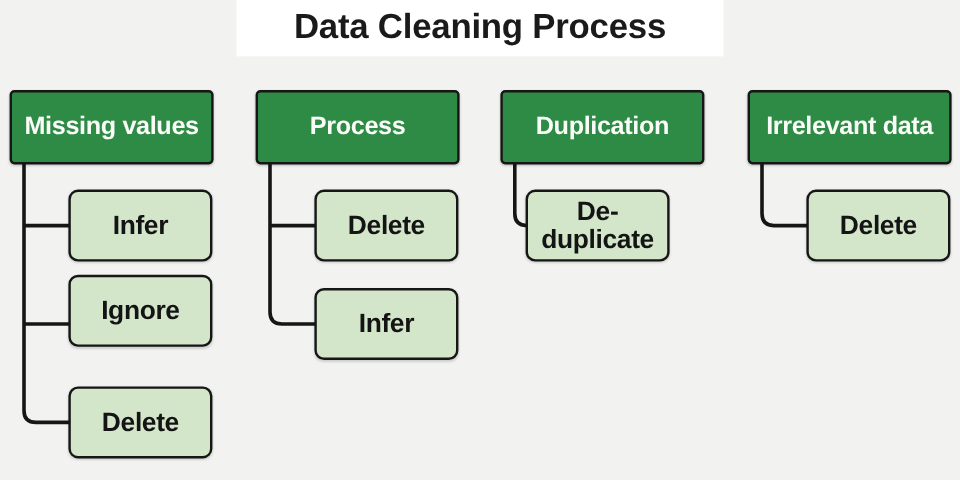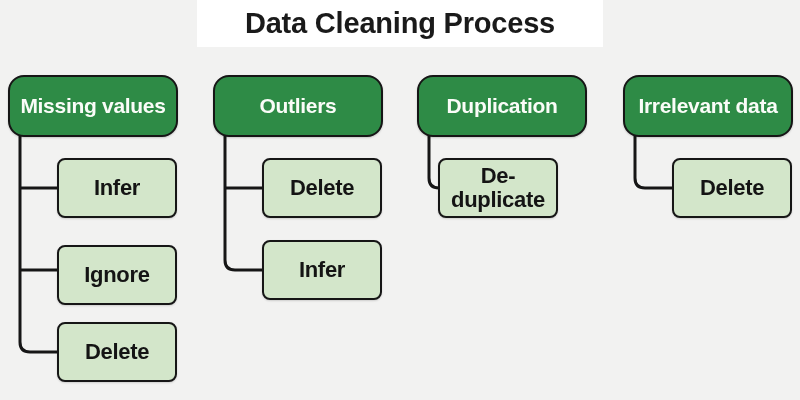--- a/index.html
+++ b/index.html
@@ -22,21 +22,21 @@
   }
   .title{
     font-size:29px;font-weight:700;color:var(--title-text);
     letter-spacing:-0.2px;white-space:nowrap;
   }
   .connectors{position:absolute;left:0;top:0;pointer-events:none;}
   .connectors path{fill:none;stroke:var(--connector);stroke-width:3;}
   .header-box{
     position:absolute;top:75px;width:170px;height:62px;
     background:var(--header-bg);
-    border:2px solid var(--border);border-radius:16px;
+    border:2px solid var(--border);border-radius:4px;
     display:flex;align-items:center;justify-content:center;
     box-shadow:0 1px 2px rgba(0,0,0,0.18);
   }
   .header-box span{
     font-size:21px;font-weight:700;color:var(--header-text);
     letter-spacing:-0.3px;white-space:nowrap;
   }
   .child-box{
     position:absolute;width:120px;height:60px;
     background:var(--child-bg);
@@ -79,32 +79,32 @@
   </svg>
 
   
   <div class="branch-group">
     <div class="header-box" style="left:8px">
       <span>Missing values</span>
     </div>
     <div class="child-box" style="left:57px;top:158px">
       <span>Infer</span>
     </div>
-    <div class="child-box" style="left:57px;top:245px">
+    <div class="child-box" style="left:57px;top:229px">
       <span>Ignore</span>
     </div>
     <div class="child-box" style="left:57px;top:322px">
       <span>Delete</span>
     </div>
   </div>
 
   
   <div class="branch-group">
     <div class="header-box" style="left:213px">
-      <span>Outliers</span>
+      <span>Process</span>
     </div>
     <div class="child-box" style="left:262px;top:158px">
       <span>Delete</span>
     </div>
     <div class="child-box" style="left:262px;top:240px">
       <span>Infer</span>
     </div>
   </div>
 
   

